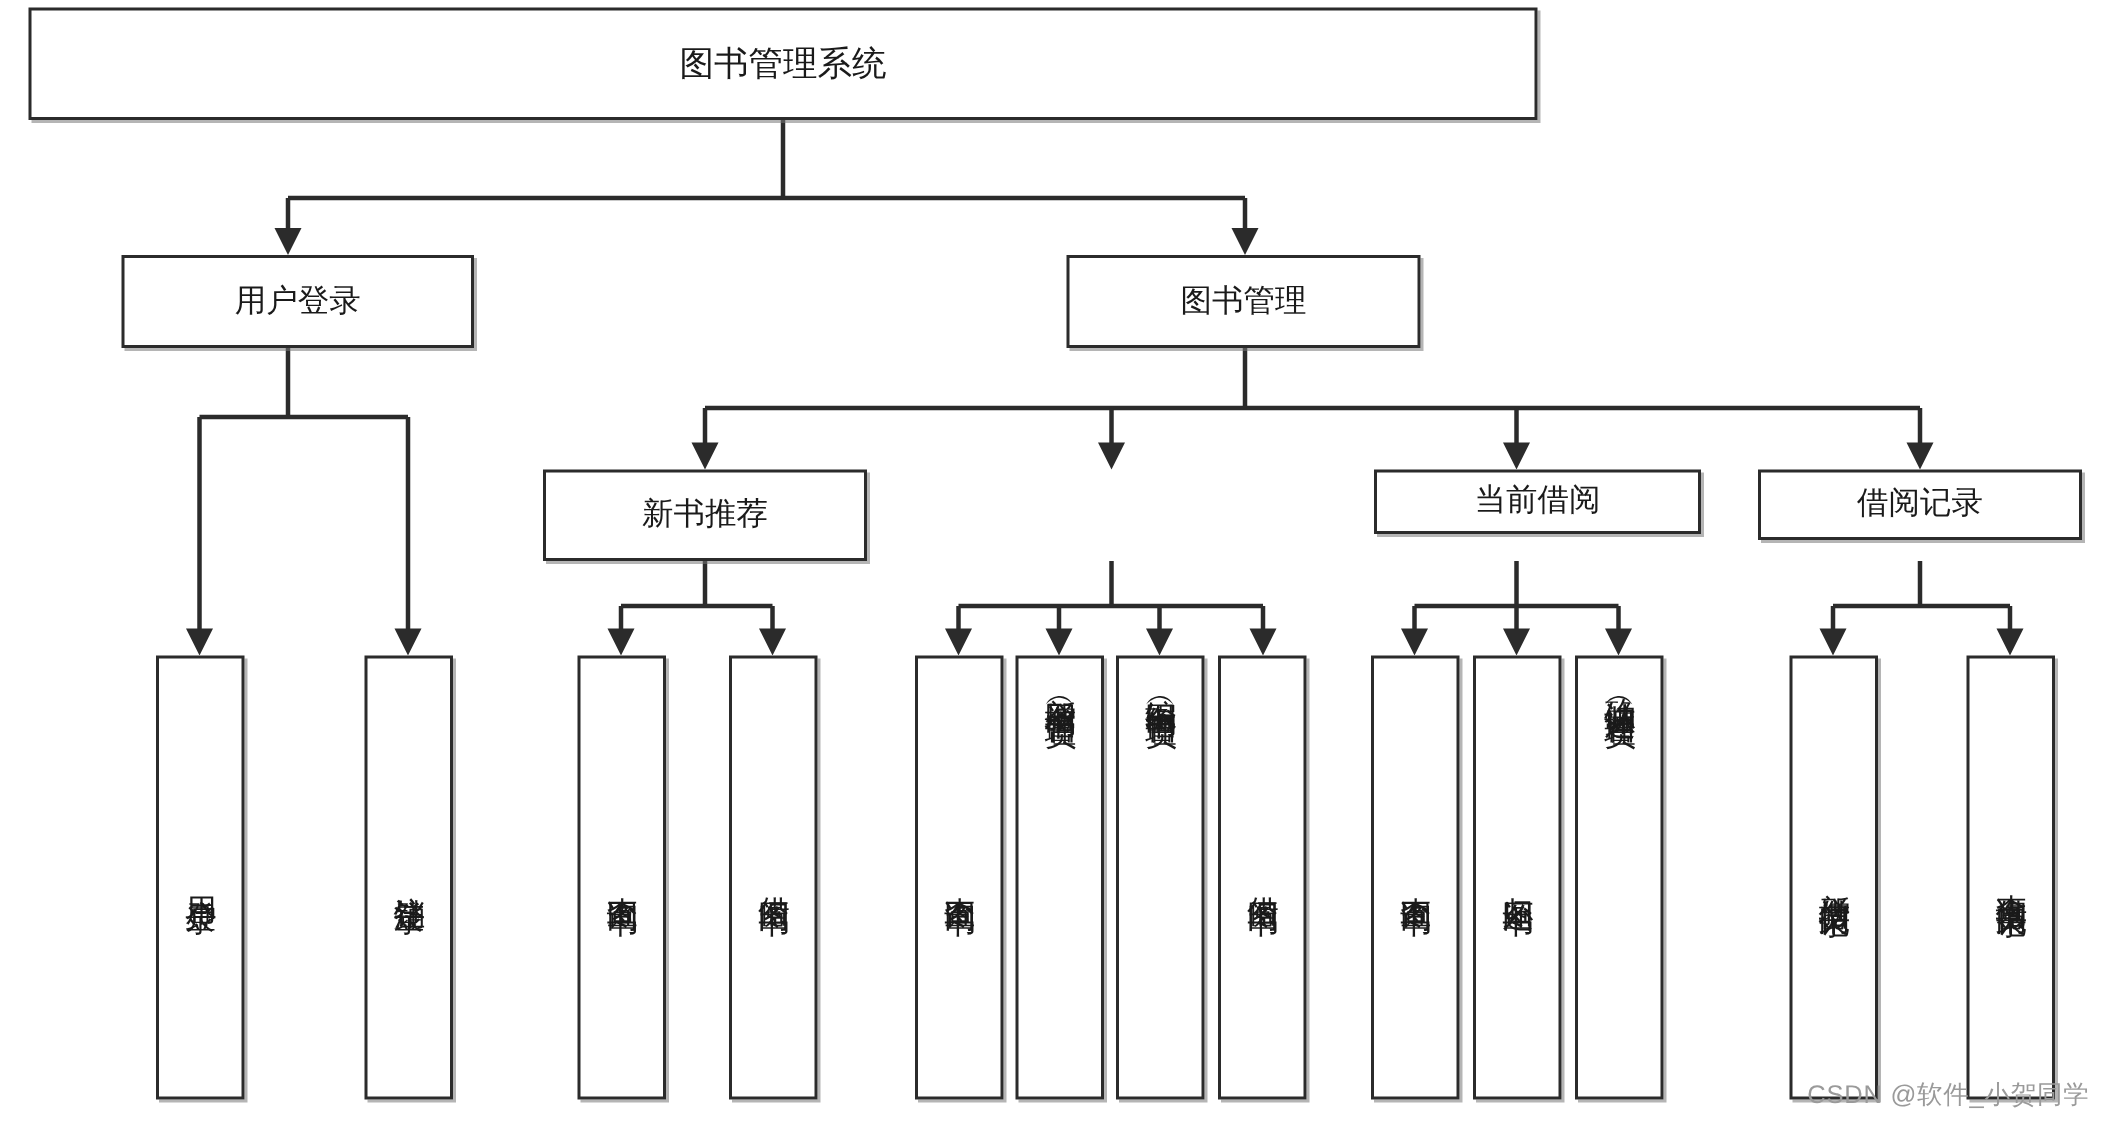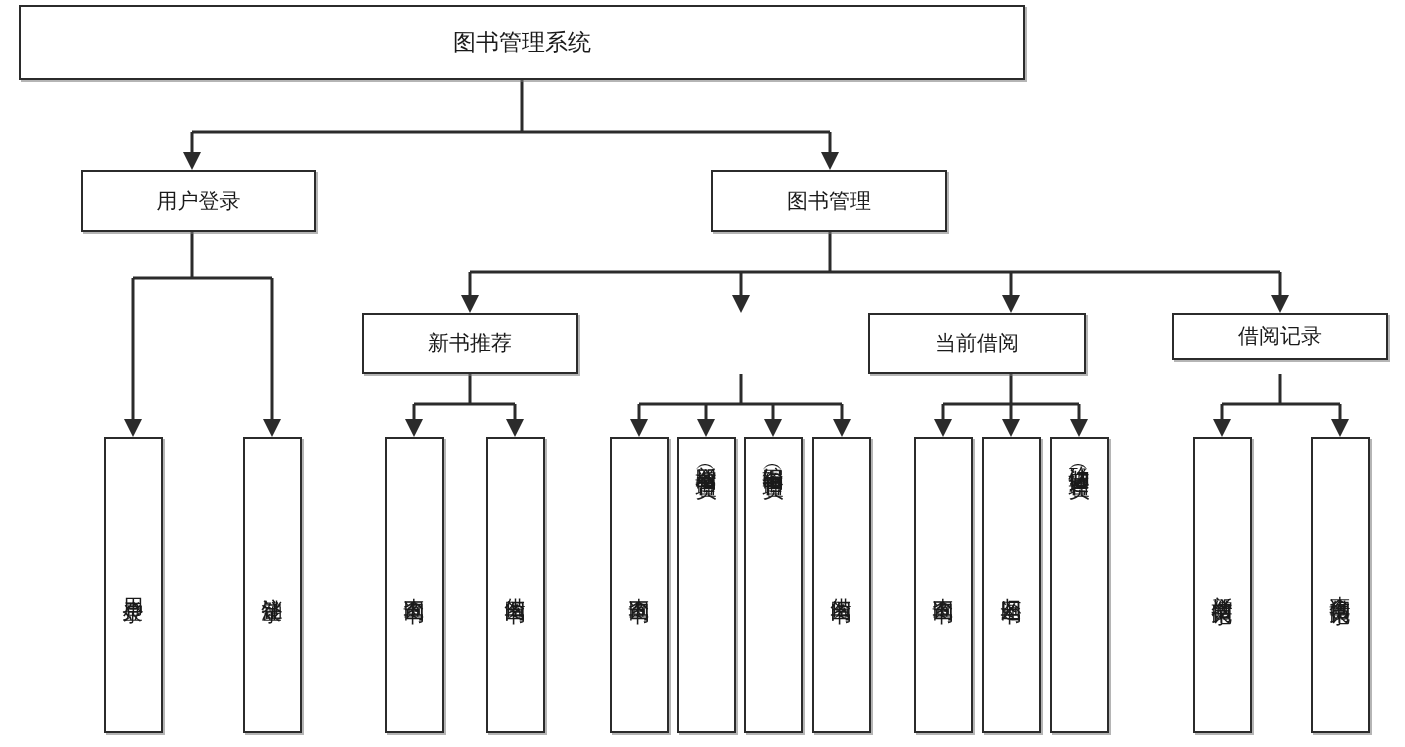--- a/index.html
+++ b/index.html
@@ -150,21 +150,21 @@
   <div class="node level2" style="left:81px; top:170px; width:235px; height:62px;">
     <span class="label">用户登录</span>
   </div>
   <div class="node level2" style="left:711px; top:170px; width:236px; height:62px;">
     <span class="label">图书管理</span>
   </div>
 
   <div class="node level3" style="left:362px; top:313px; width:216px; height:61px;">
     <span class="label">新书推荐</span>
   </div>
-  <div class="node level3" style="left:868px; top:313px; width:218px; height:61px;">
+  <div class="node level3" style="left:916px; top:313px; width:218px; height:43px;">
     <span class="label">当前借阅</span>
   </div>
   <div class="node level3" style="left:1172px; top:313px; width:216px; height:47px;">
     <span class="label">借阅记录</span>
   </div>
 
   <div class="node leaf vertical center-v" style="left:104px; top:437px; width:59px; height:296px;">
     <span class="label">用户登录</span>
   </div>
   <div class="node leaf vertical center-v" style="left:243px; top:437px; width:59px; height:296px;">
@@ -201,14 +201,15 @@
     <span class="label">确认归还（管理员）</span>
   </div>
 
   <div class="node leaf vertical center-v" style="left:1193px; top:437px; width:59px; height:296px;">
     <span class="label">新增借阅记录</span>
   </div>
   <div class="node leaf vertical center-v" style="left:1311px; top:437px; width:59px; height:296px;">
     <span class="label">查询借阅记录</span>
   </div>
 
+  <div class="watermark">CSDN @软件_小贺同学</div>
 
 </div>
 
 </body></html>

